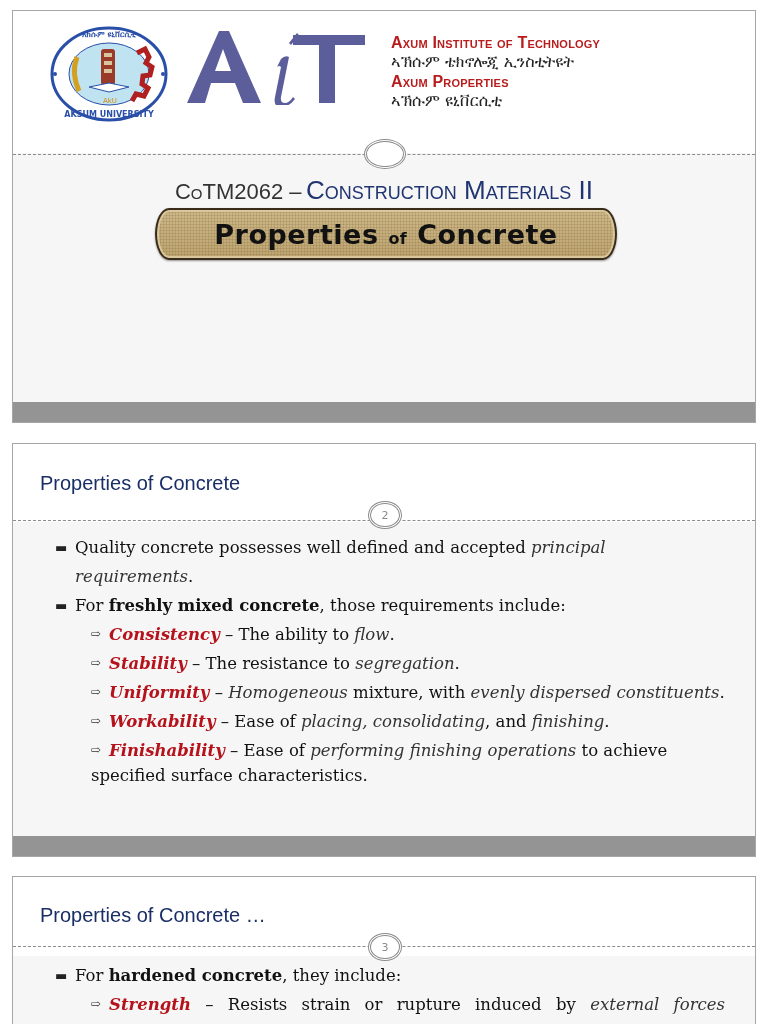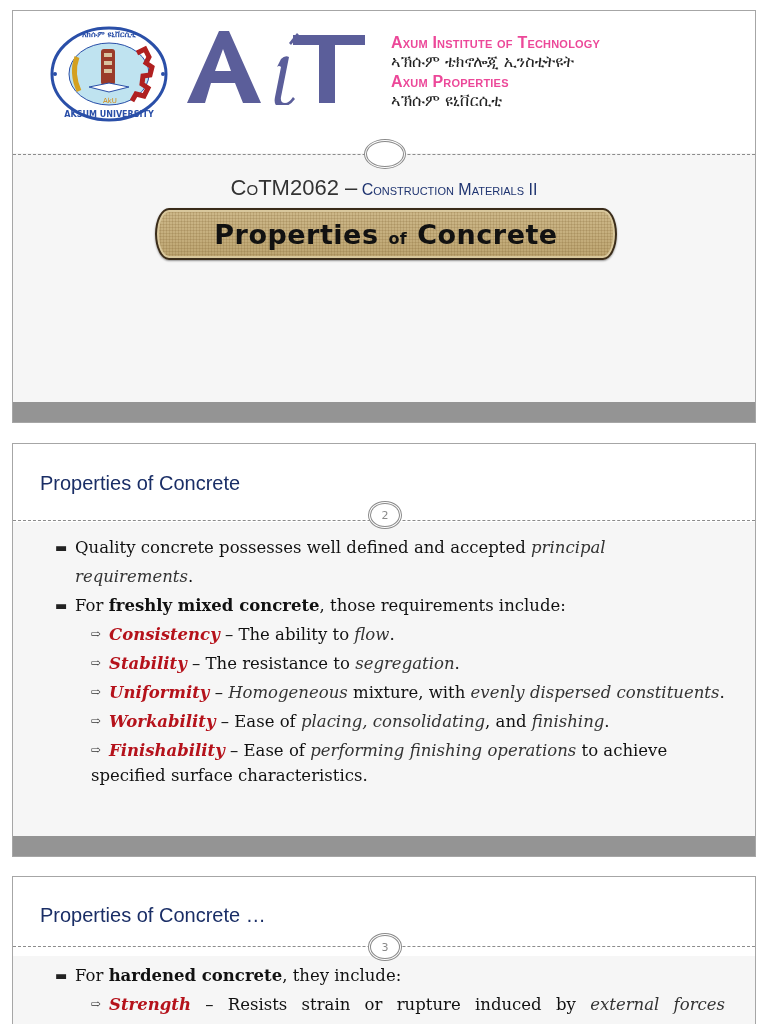--- a/index.html
+++ b/index.html
@@ -41,30 +41,30 @@
   .logo-seal {
     position: absolute; left: 36px; top: 14px; width: 120px; height: 98px;
   }
   .ait-logo {
     position: absolute; left: 172px; top: 18px; width: 182px; height: 76px;
   }
   .inst { position: absolute; left: 378px; top: 22px; color: #1f3b7a; }
   .inst .en {
     font-family: "Liberation Sans", sans-serif; font-weight: bold;
     font-variant: small-caps; font-size: 16px; letter-spacing: 0.2px; line-height: 19px;
-    color: #ec4899;
+    color: #b91c1c;
   }
   .inst .am { font-family: "DejaVu Sans", sans-serif; font-size: 16px; color: #222; line-height: 20px; }
 
   .course-line {
     position: absolute; left: 0; right: 0; top: 164px; text-align: center;
     font-family: "Liberation Sans", sans-serif; font-variant: small-caps;
   }
   .course-line .code { font-size: 22px; color: #333; }
-  .course-line .name { font-size: 16px; color: #1f3470; font-weight: normal; }
+  .course-line .name { font-size: 26px; color: #1f3470; font-weight: normal; }
 
   .banner {
     position: absolute; left: 142px; top: 197px; width: 462px; height: 52px;
     background:
       repeating-linear-gradient(0deg, rgba(120,90,40,0.18) 0 1px, transparent 1px 3px),
       repeating-linear-gradient(90deg, rgba(120,90,40,0.18) 0 1px, transparent 1px 3px),
       linear-gradient(#cdb88a, #bda571);
     border: 2px solid #3a2c1a;
     border-radius: 14px / 26px;
     box-shadow: inset 0 0 0 2px #d8c79c, 0 1px 2px rgba(0,0,0,0.4);

